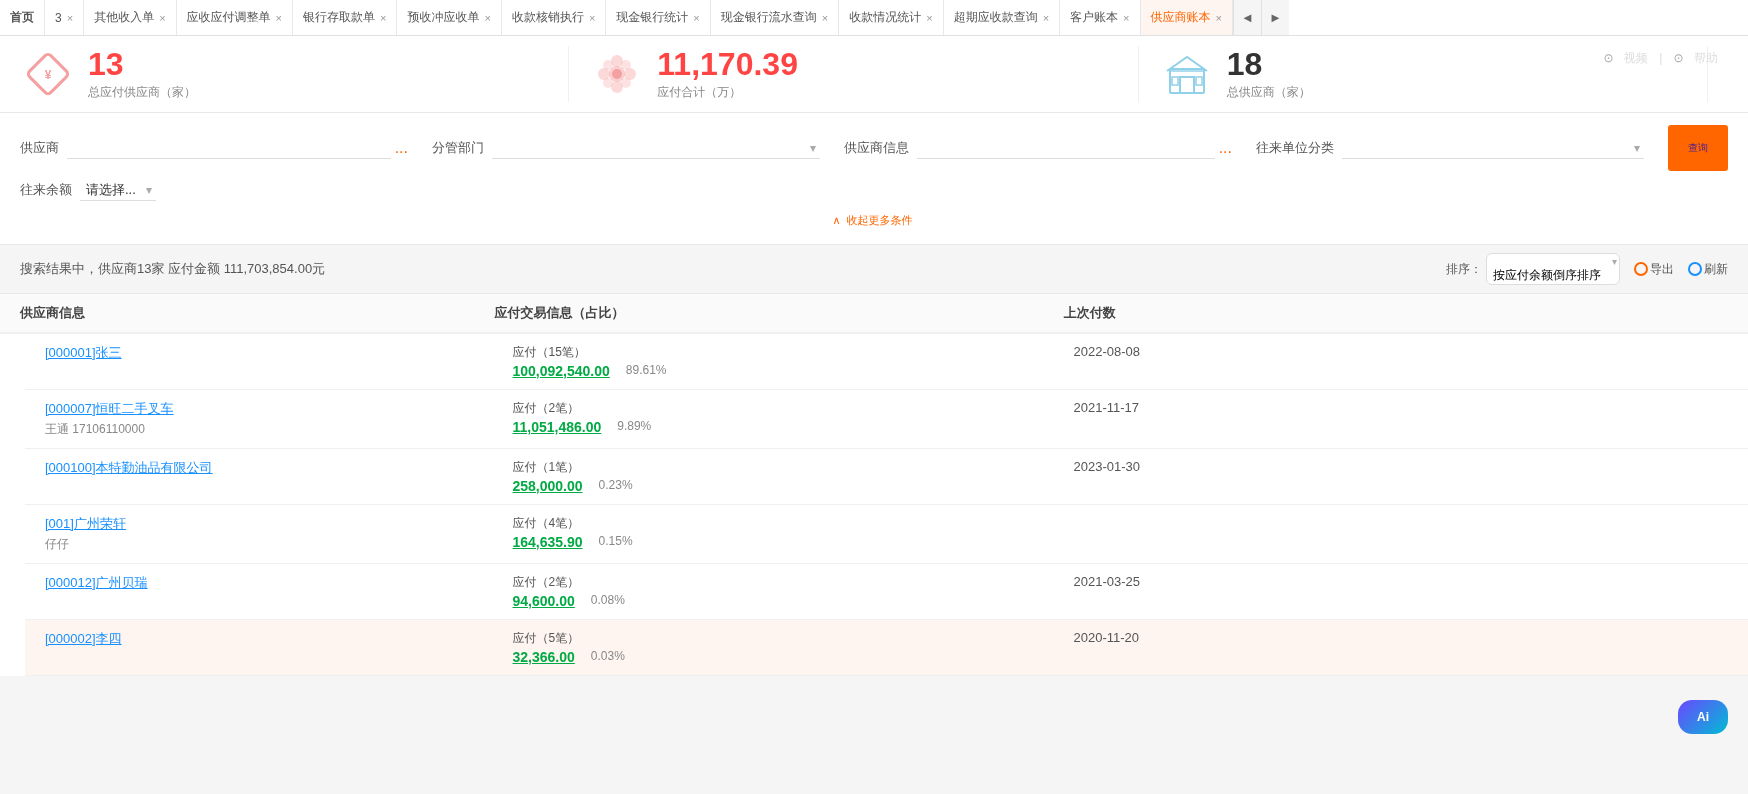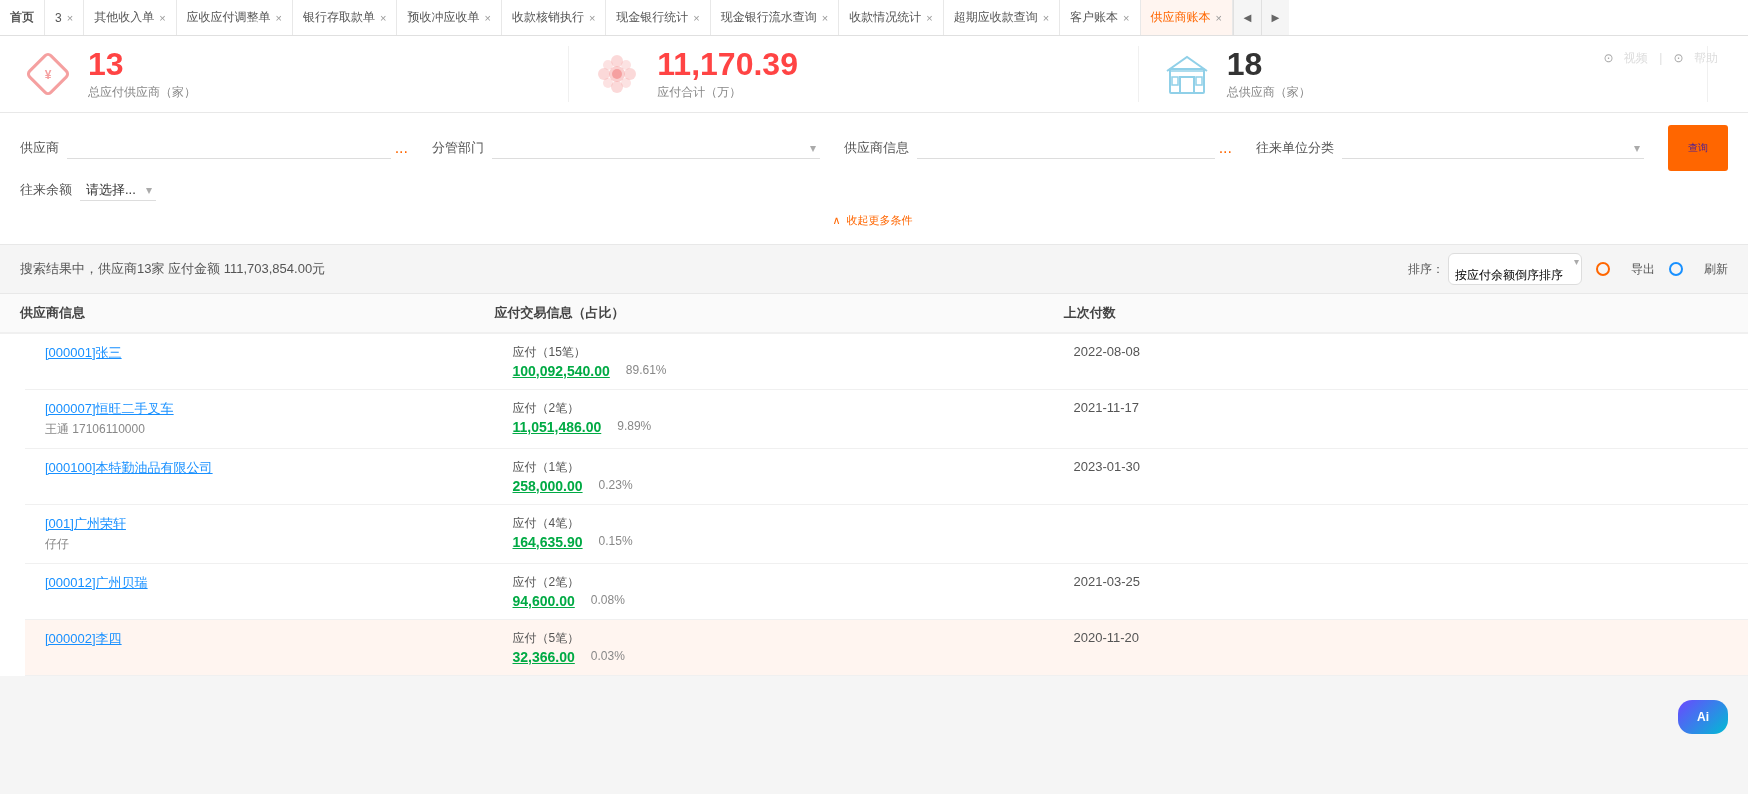--- a/index.html
+++ b/index.html
@@ -218,21 +218,21 @@
       position: absolute;
       right: 3px;
       top: 3px;
       font-size: 10px;
       color: #aaa;
       pointer-events: none;
     }
     .icon-btn {
       display: flex;
       align-items: center;
-      gap: 21px;
+      gap: 2px;
       cursor: pointer;
       color: #555;
       font-size: 12px;
     }
     .icon-btn .circle-icon {
       width: 14px;
       height: 14px;
       border: 2px solid #ff6600;
       border-radius: 50%;
       display: inline-block;

